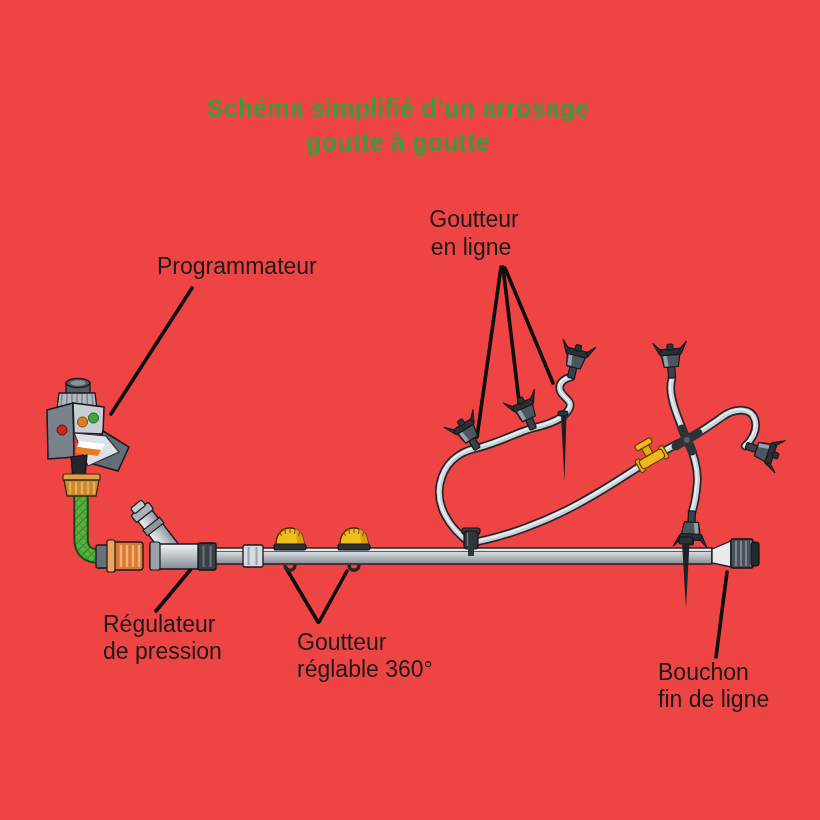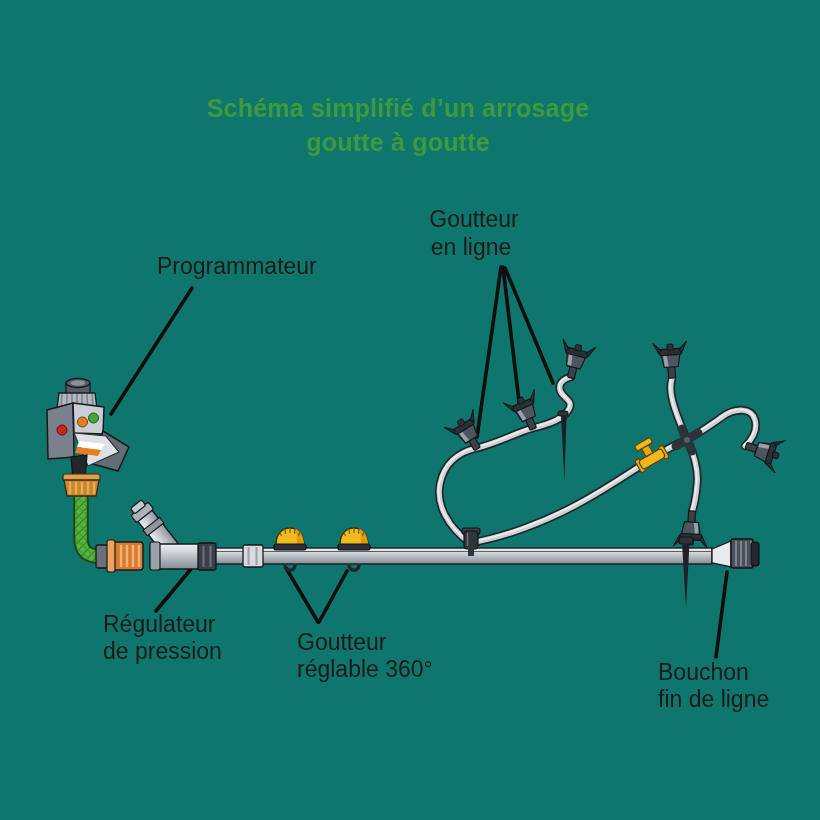--- a/index.html
+++ b/index.html
@@ -1,16 +1,16 @@
 <!DOCTYPE html>
 <html><head>
 <meta charset="utf-8">
 <style>
   html,body { margin:0; padding:0; background:#ffffff; }
-  .canvas { width:820px; height:820px; background:#0f766e; position:relative; overflow:hidden; }
+  .canvas { width:820px; height:820px; background:#ef4444; position:relative; overflow:hidden; }
   svg { display:block; }
   .title-text  { font-family:"Liberation Sans",sans-serif; font-size:25px; font-weight:700; letter-spacing:.2px; }
   .label-text  { font-family:"Liberation Sans",sans-serif; font-size:23px; font-weight:400; }
   .leader      { stroke:#0e0e0e; stroke-width:3.6; stroke-linecap:round; fill:none; }
   .tube-outline use { stroke:#22262b; stroke-width:8.6; fill:none; stroke-linecap:round; }
   .tube-fill    use { stroke:#cdd2d7; stroke-width:5.2; fill:none; stroke-linecap:round; }
   .tube-hi      use { stroke:#eef1f4; stroke-width:1.7; fill:none; stroke-linecap:round; opacity:.9; }
 </style>
 </head>
 <body>

